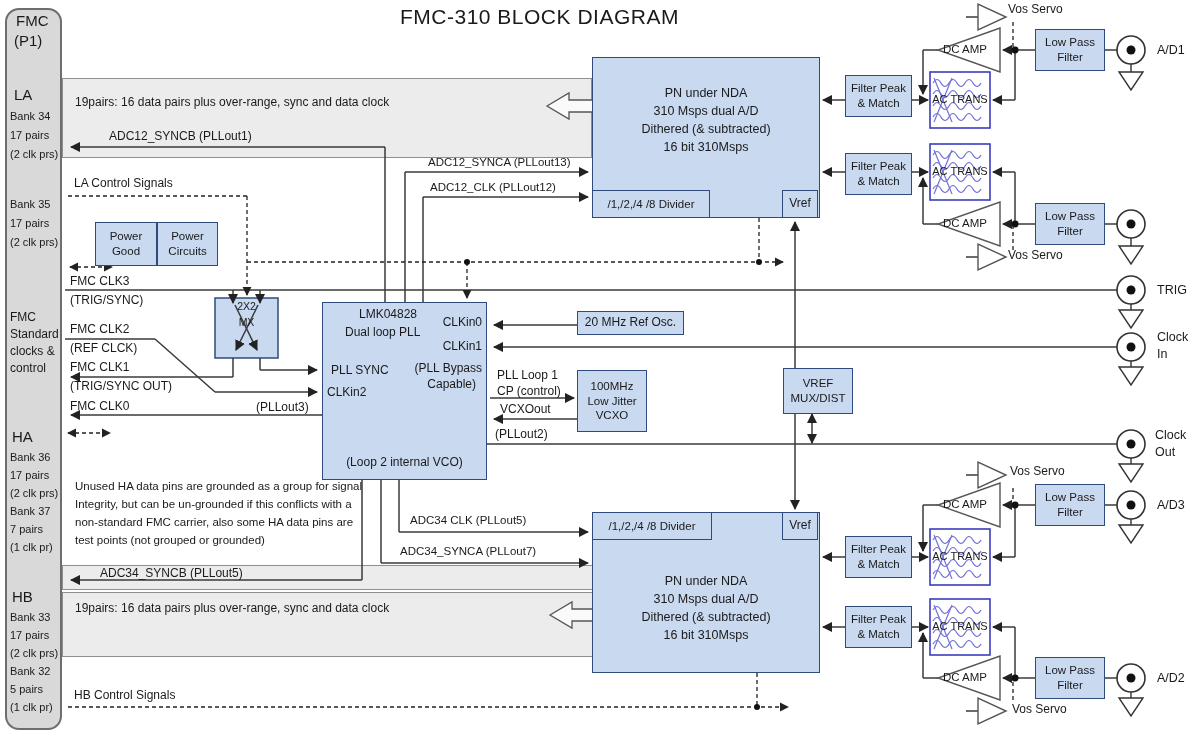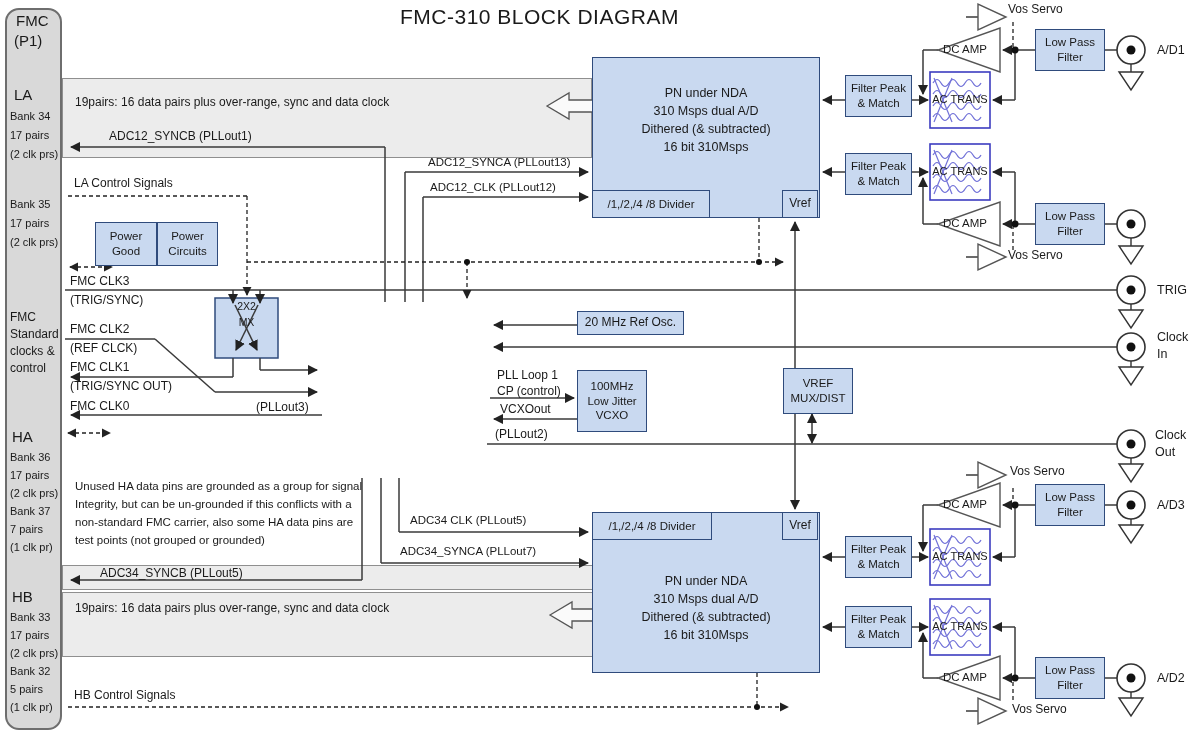--- a/index.html
+++ b/index.html
@@ -316,20 +316,31 @@
     <span>Good</span>
   </div>
   <div class="b" style="left:157px;top:222px;width:61px;height:44px;font-size:11.5px">
     <span>Power</span>
     <span>Circuits</span>
   </div>
 
   <div class="t ctr" style="left:215px;top:300px;width:63px;font-size:10.5px">2X2</div>
   <div class="t ctr" style="left:215px;top:316px;width:63px;font-size:10.5px">MX</div>
 
+  <div class="b lmkbox" style="left:322px;top:302px;width:165px;height:178px">
+    <span class="li" style="left:36px;top:4px">LMK04828</span>
+    <span class="li" style="left:22px;top:22px">Dual loop PLL</span>
+    <span class="li" style="right:4px;top:12px">CLKin0</span>
+    <span class="li" style="right:4px;top:36px">CLKin1</span>
+    <span class="li" style="right:4px;top:58px">(PLL Bypass</span>
+    <span class="li" style="right:10px;top:74px">Capable)</span>
+    <span class="li" style="left:8px;top:60px">PLL SYNC</span>
+    <span class="li" style="left:4px;top:82px">CLKin2</span>
+    <span class="li ctr" style="left:0;width:100%;bottom:8px">(Loop 2 internal VCO)</span>
+  </div>
 
   <div class="b" style="left:577px;top:311px;width:107px;height:24px">
     <span>20 MHz Ref Osc.</span>
   </div>
   <div class="b" style="left:577px;top:370px;width:70px;height:62px;font-size:11.5px">
     <span>100MHz</span>
     <span>Low Jitter</span>
     <span>VCXO</span>
   </div>
   <div class="b" style="left:783px;top:368px;width:70px;height:46px;font-size:11.5px">

